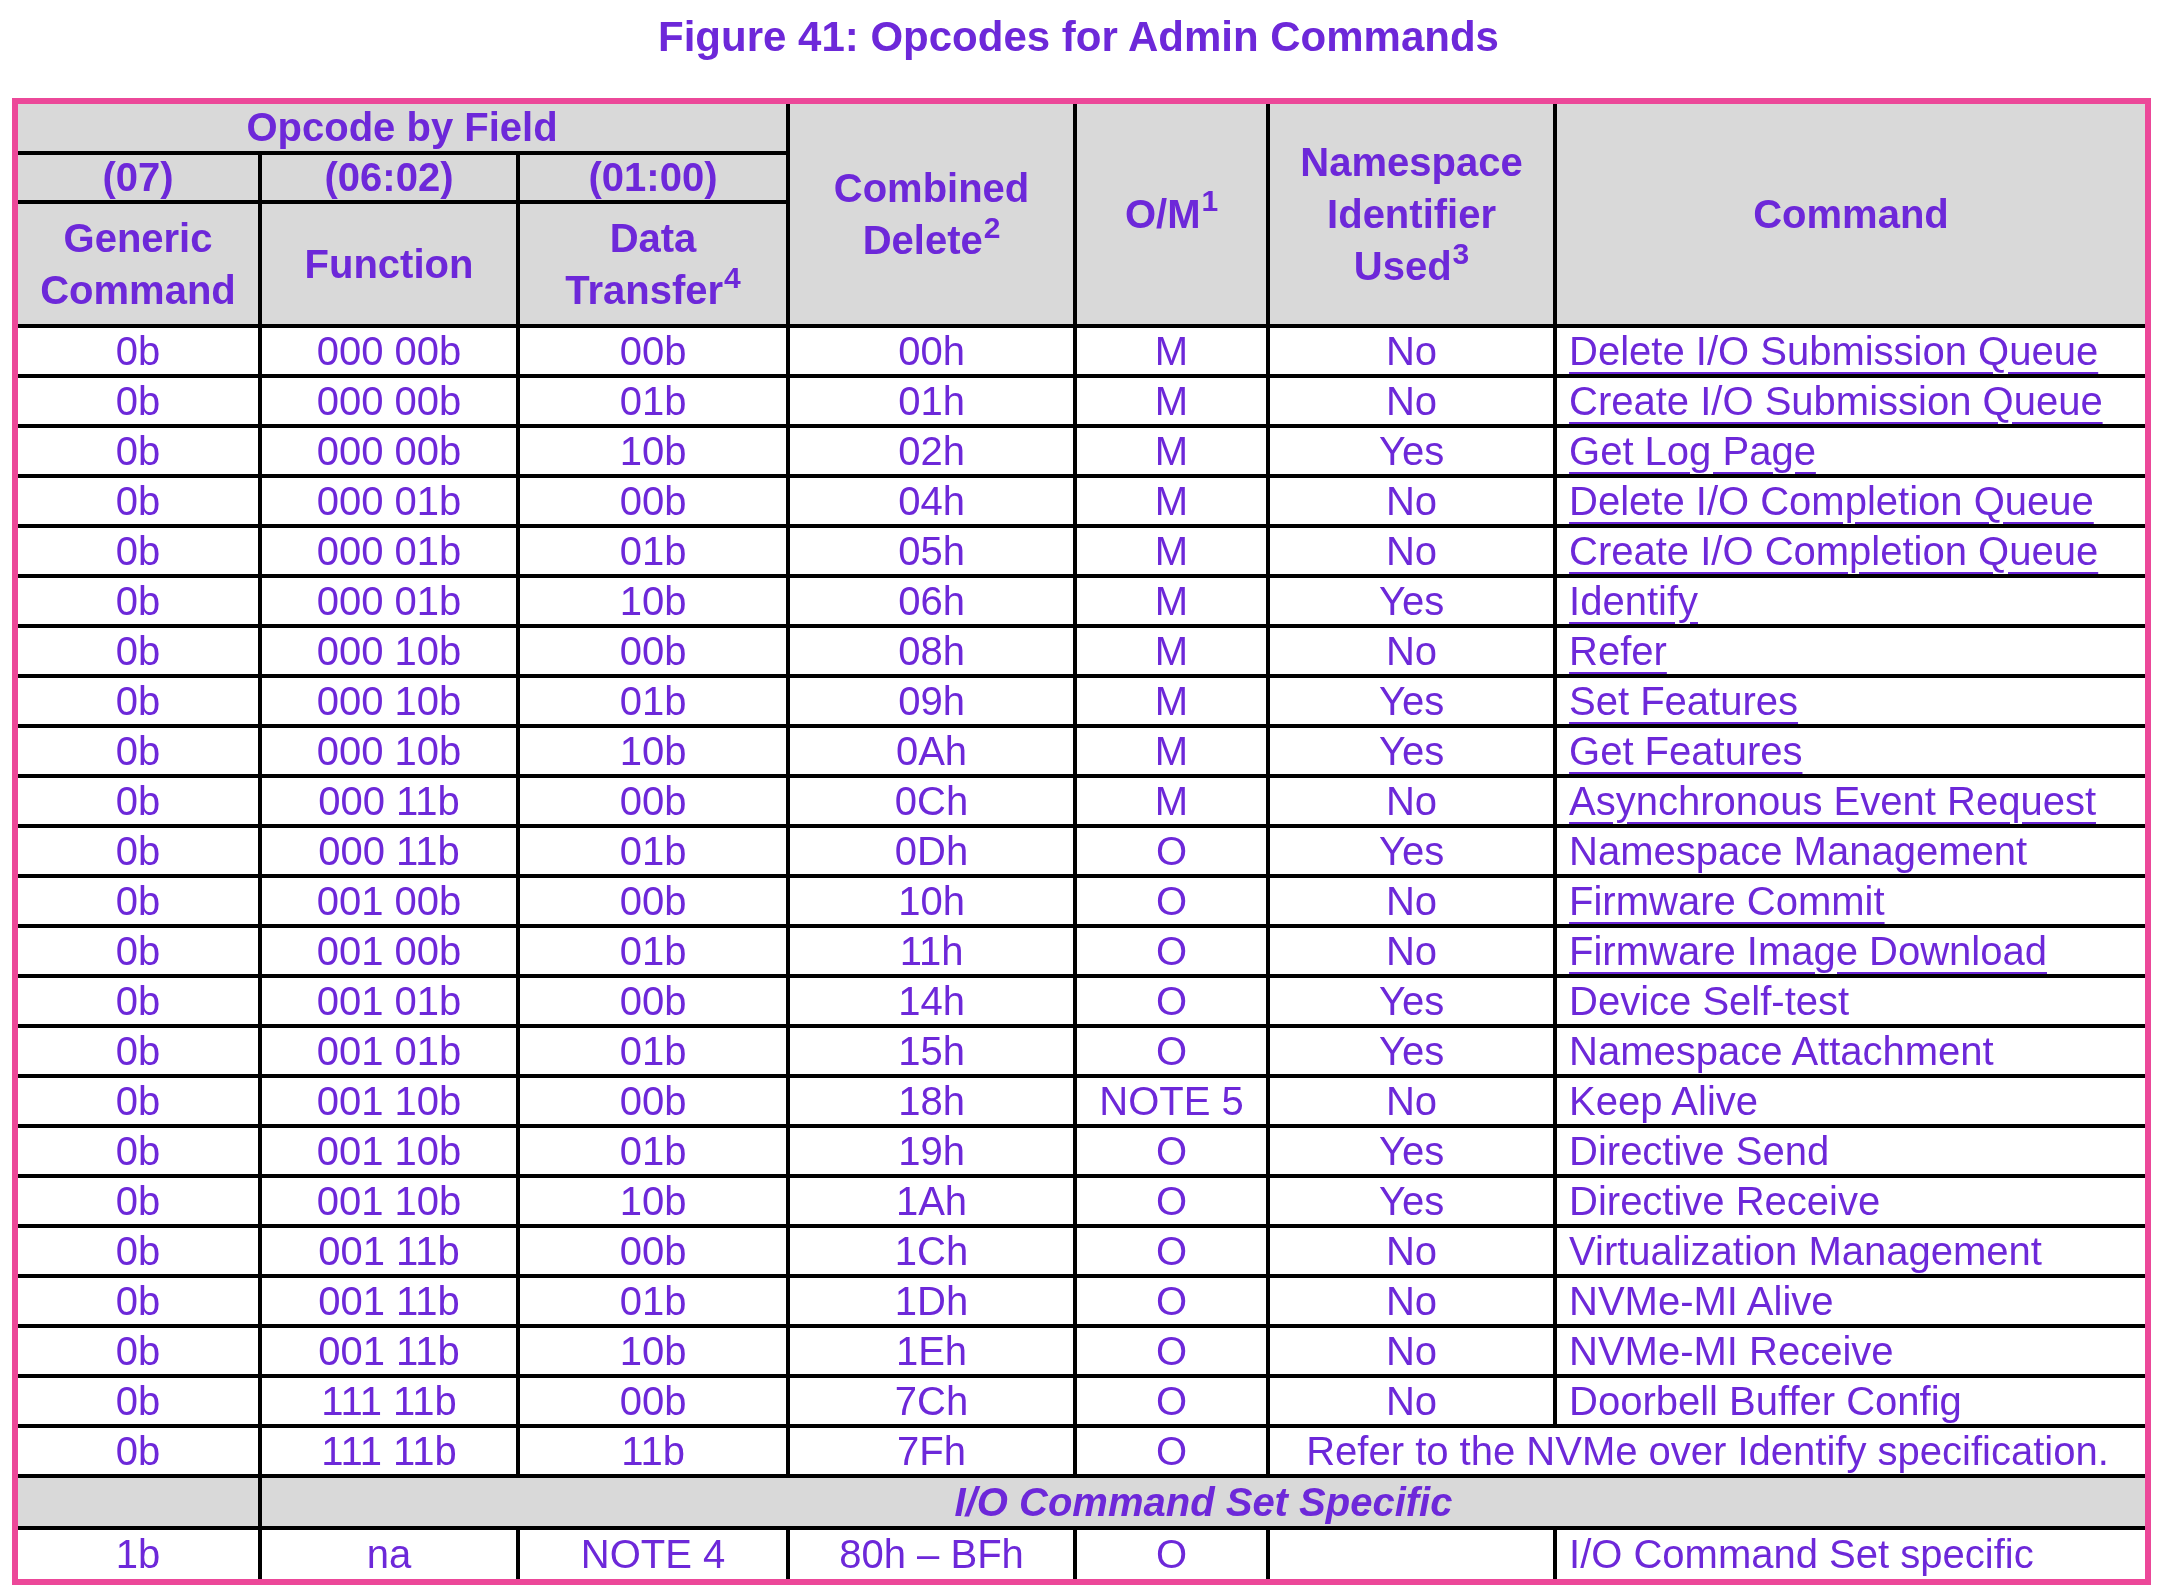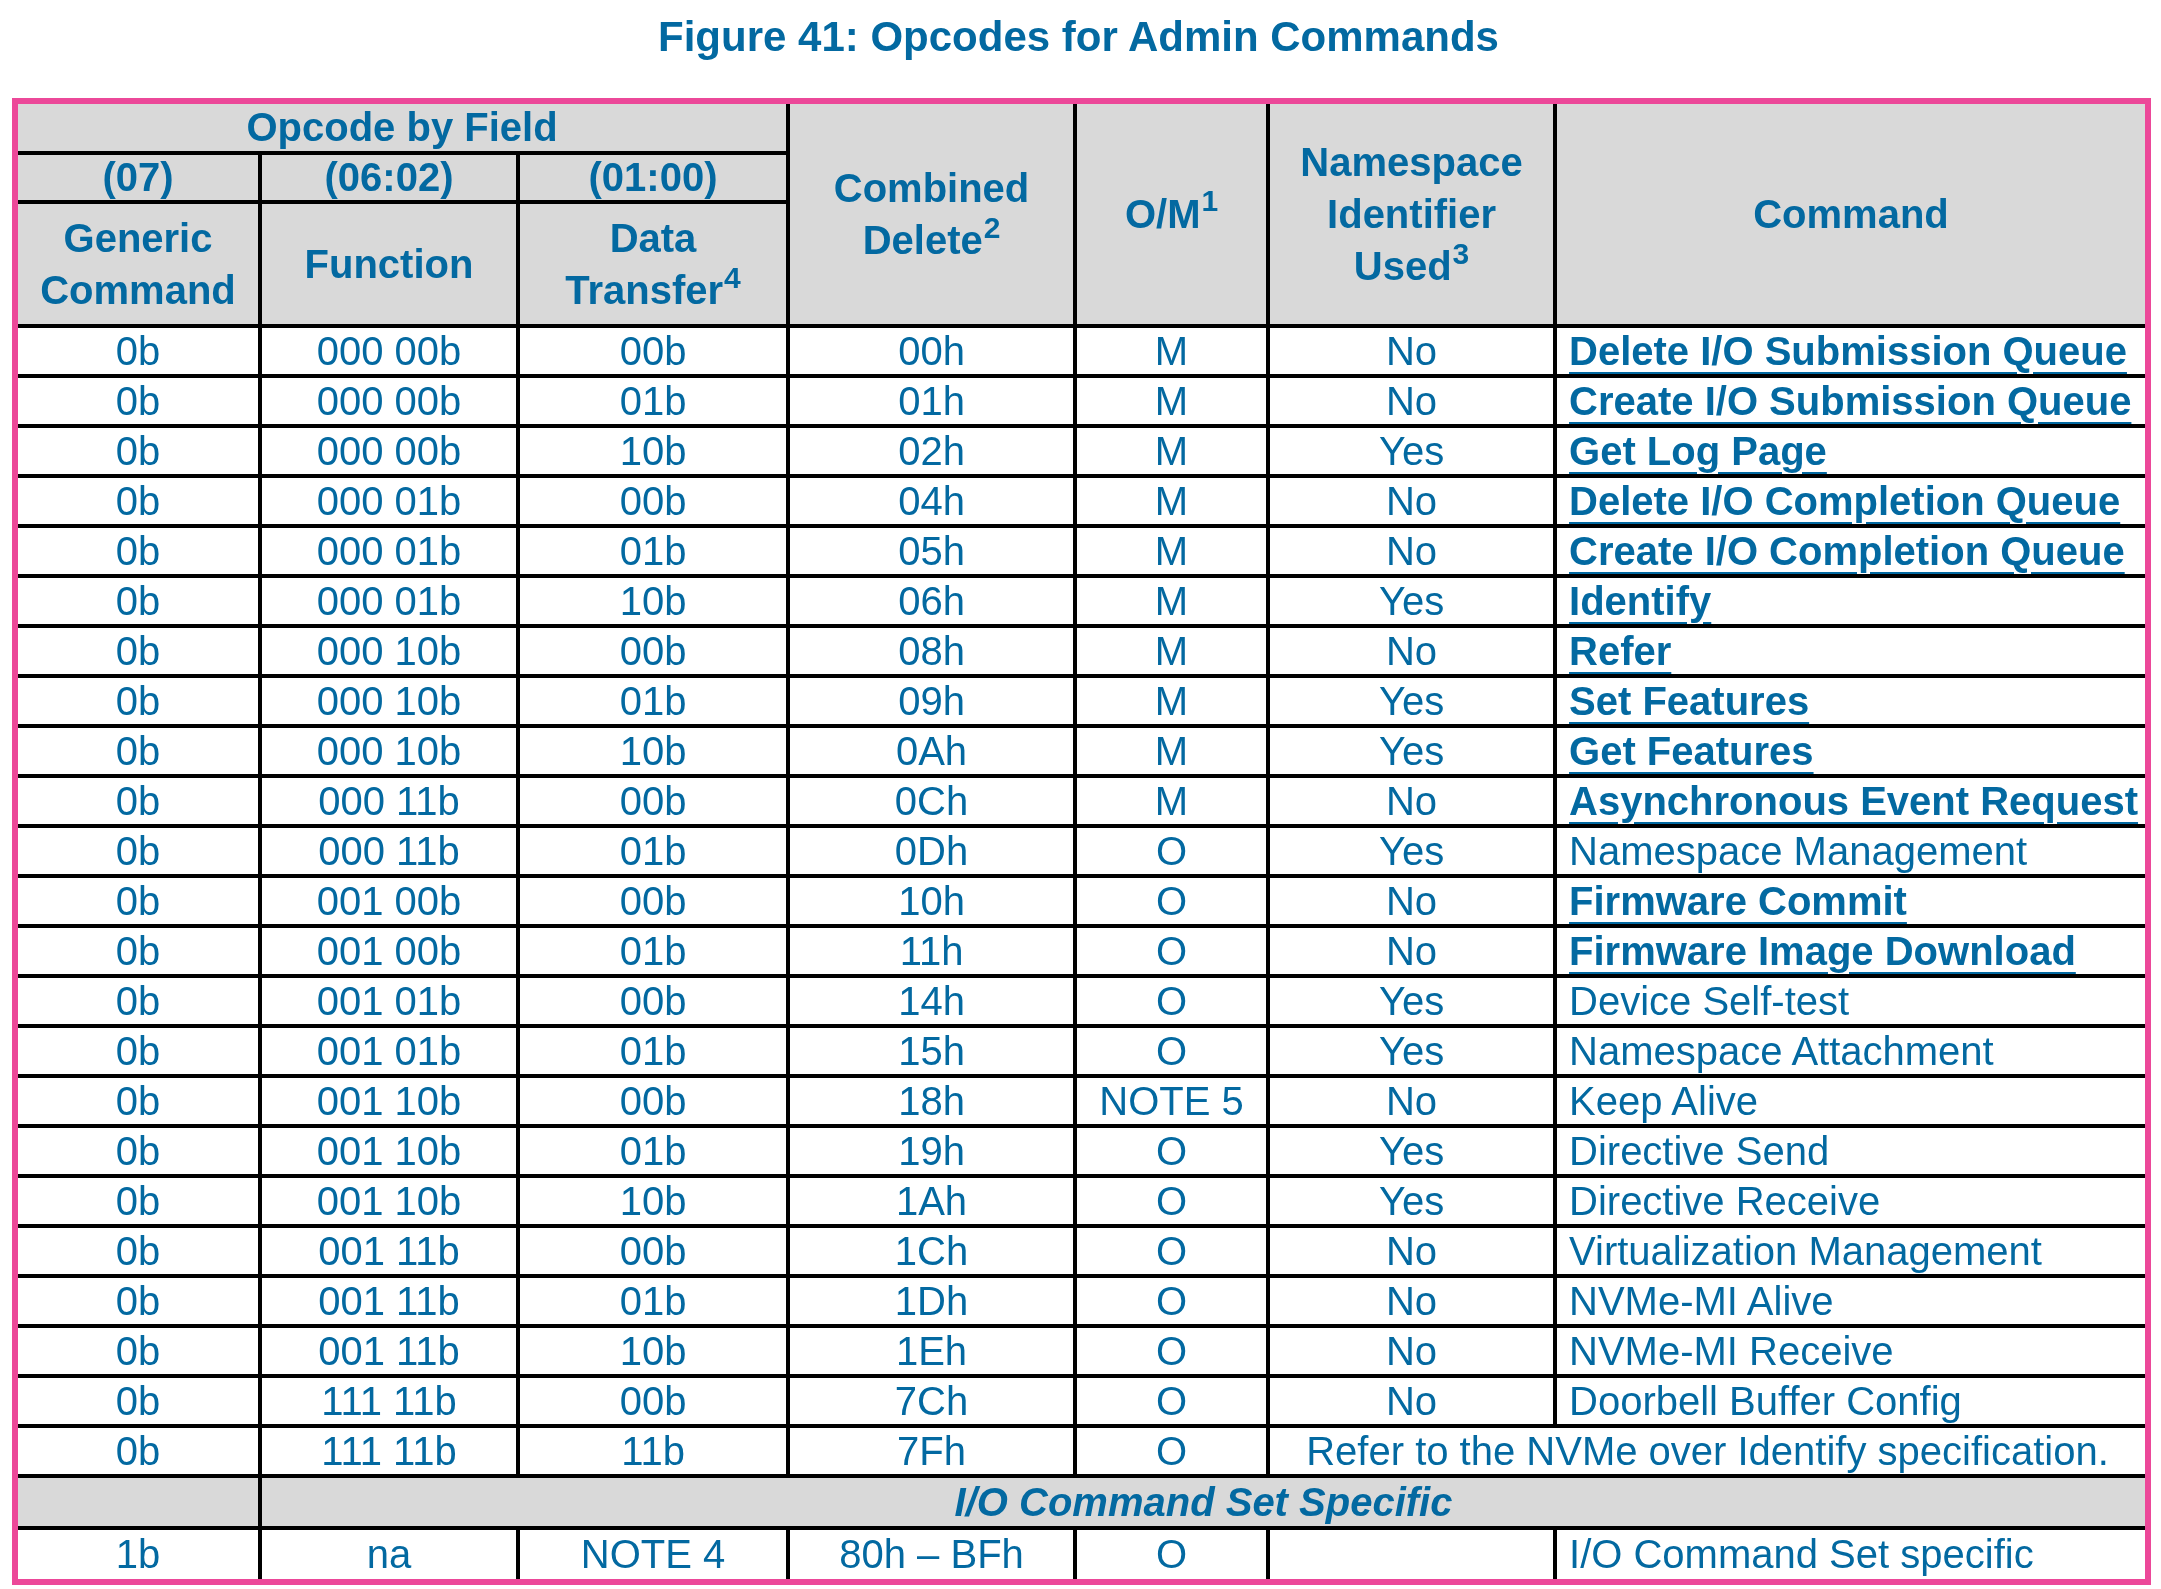--- a/index.html
+++ b/index.html
@@ -2,21 +2,21 @@
 <html><head>
 <meta charset="utf-8">
 <style>
   html, body { margin: 0; padding: 0; background: #ffffff; }
   .page {
     position: relative;
     width: 2161px;
     height: 1589px;
     background: #ffffff;
     font-family: "Liberation Sans", sans-serif;
-    color: #0369a1;
+    color: #6d28d9;
     overflow: hidden;
   }
   .title {
     position: absolute;
     top: 14px;
     left: 12px;
     width: 2133px;
     text-align: center;
     font-weight: bold;
     font-size: 42px;
@@ -57,21 +57,20 @@
     margin-left: 1px;
   }
   td.cmd {
     text-align: left;
     padding-left: 12px;
   }
   td.link, td.cmd.link {
     text-decoration: underline;
     text-decoration-thickness: 4px;
     text-underline-offset: 7px;
-    font-weight: bold;
   }
   tr.sep-row td {
     background: #d9d9d9;
     font-weight: bold;
     font-style: italic;
   }
 </style>
 </head>
 <body>
 

